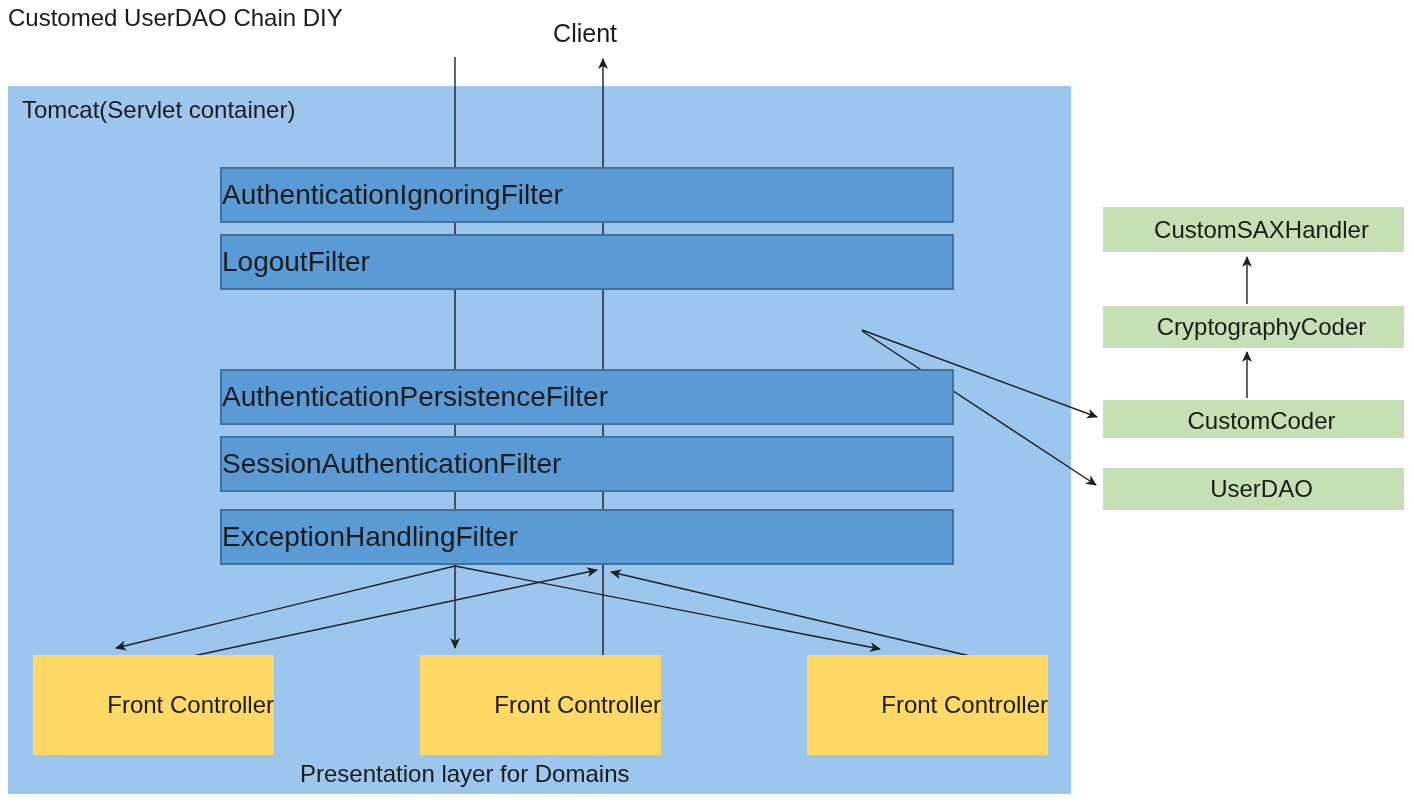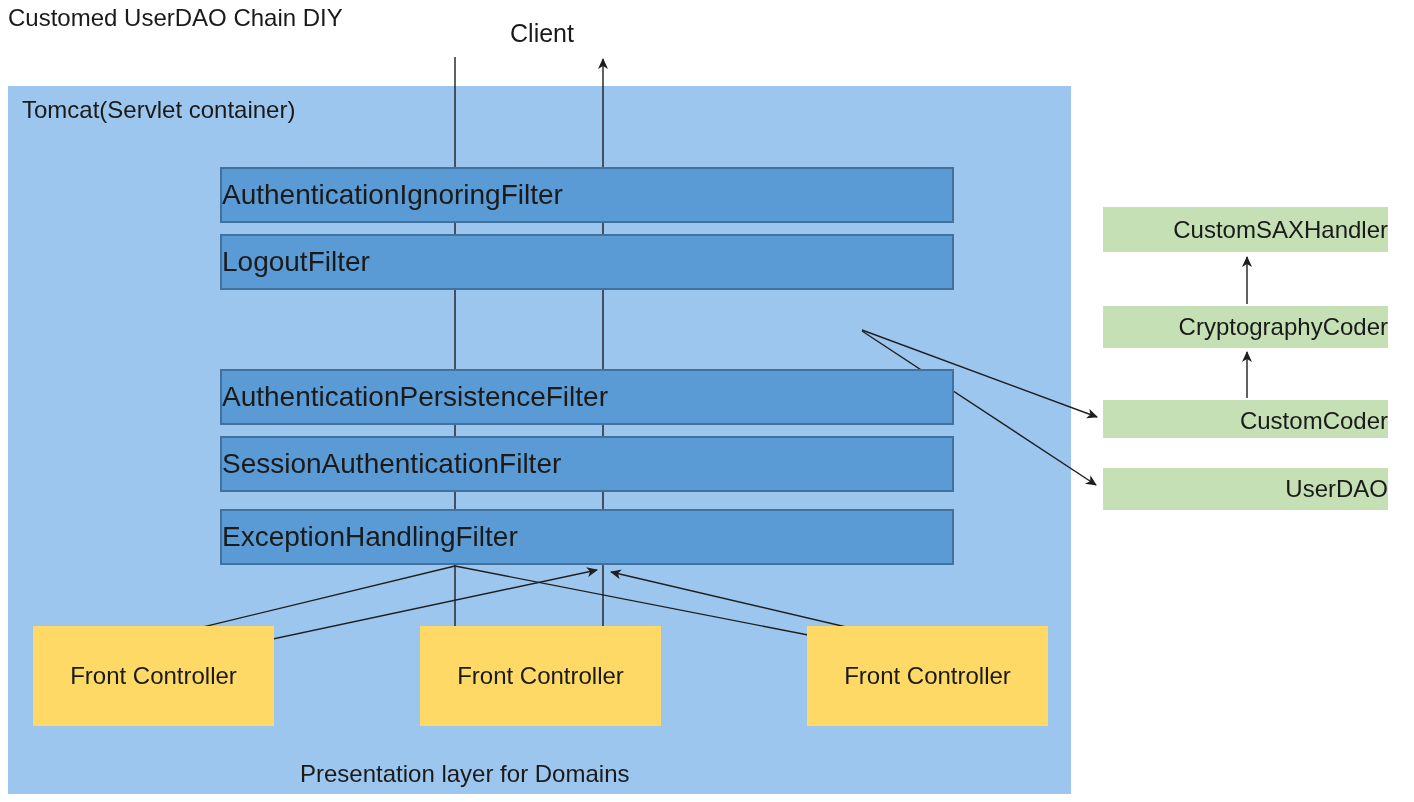--- a/index.html
+++ b/index.html
@@ -12,21 +12,21 @@
     background:#ffffff;
   }
   .abs{position:absolute;}
   #diagram-title{
     left:8px;top:4px;
     font-size:24px;
     z-index:2;
   }
   #client-label{
     left:467px;top:19px;width:150px;
-    text-align:center;
+    text-align:right;
     font-size:25px;
     z-index:2;
   }
   #tomcat-container{
     left:8px;top:86px;
     width:1063px;height:708px;
     background:#9dc6ee;
     z-index:0;
   }
   #tomcat-label{
@@ -38,38 +38,39 @@
     left:220px;width:734px;height:56px;
     box-sizing:border-box;
     background:#5b9bd5;
     border:2px solid #41719c;
     text-align:left;
     line-height:52px;
     font-size:28px;
     z-index:2;
   }
   .controller-box{
-    top:626px;width:241px;height:100px;
+    top:655px;width:241px;height:100px;
     background:#ffd966;
-    text-align:center;
+    text-align:right;
     line-height:100px;
     font-size:24px;
     z-index:2;
   }
   #presentation-label{
     left:300px;top:760px;width:480px;
     font-size:24px;
     z-index:2;
   }
   .support-box{
     left:1103px;width:285px;
     background:#c5e0b4;
-    text-align:right;
+    text-align:center;
     font-size:24px;
     z-index:2;
+    padding-left:16px;
   }
   #connector-layer{
     position:absolute;left:0;top:0;
     width:1414px;height:802px;
     z-index:1;
     pointer-events:none;
   }
   #connector-layer line{
     stroke:#1f1f1f;
     stroke-width:1.4;

